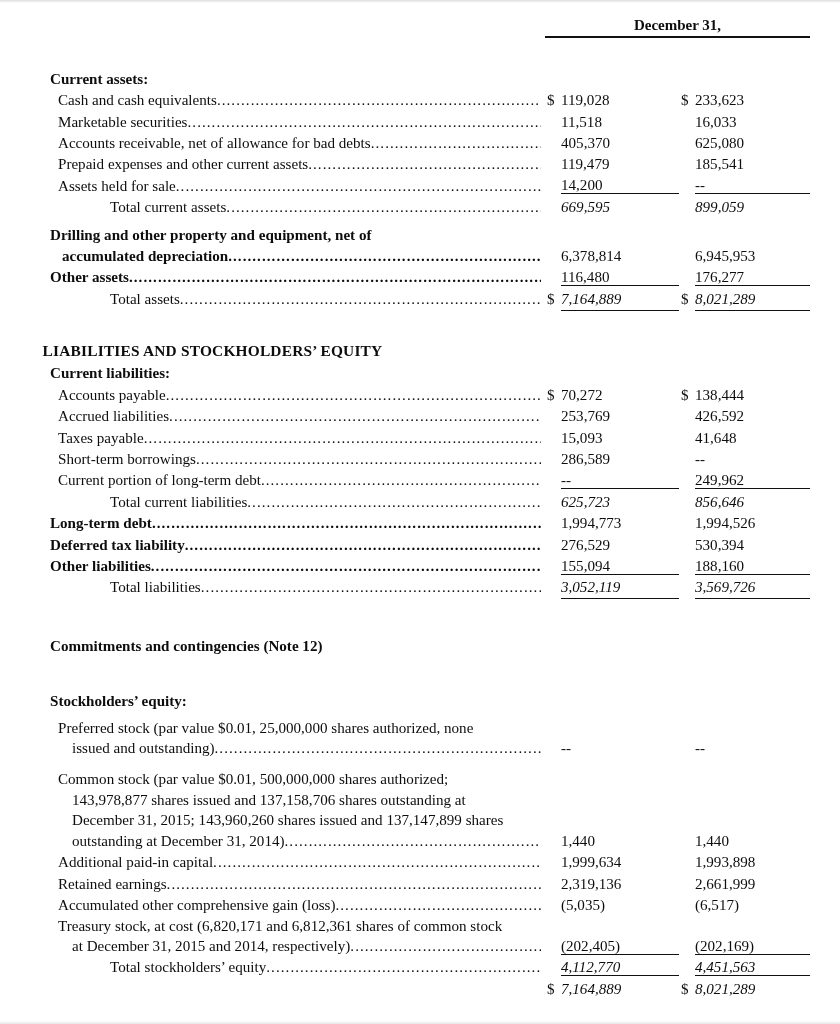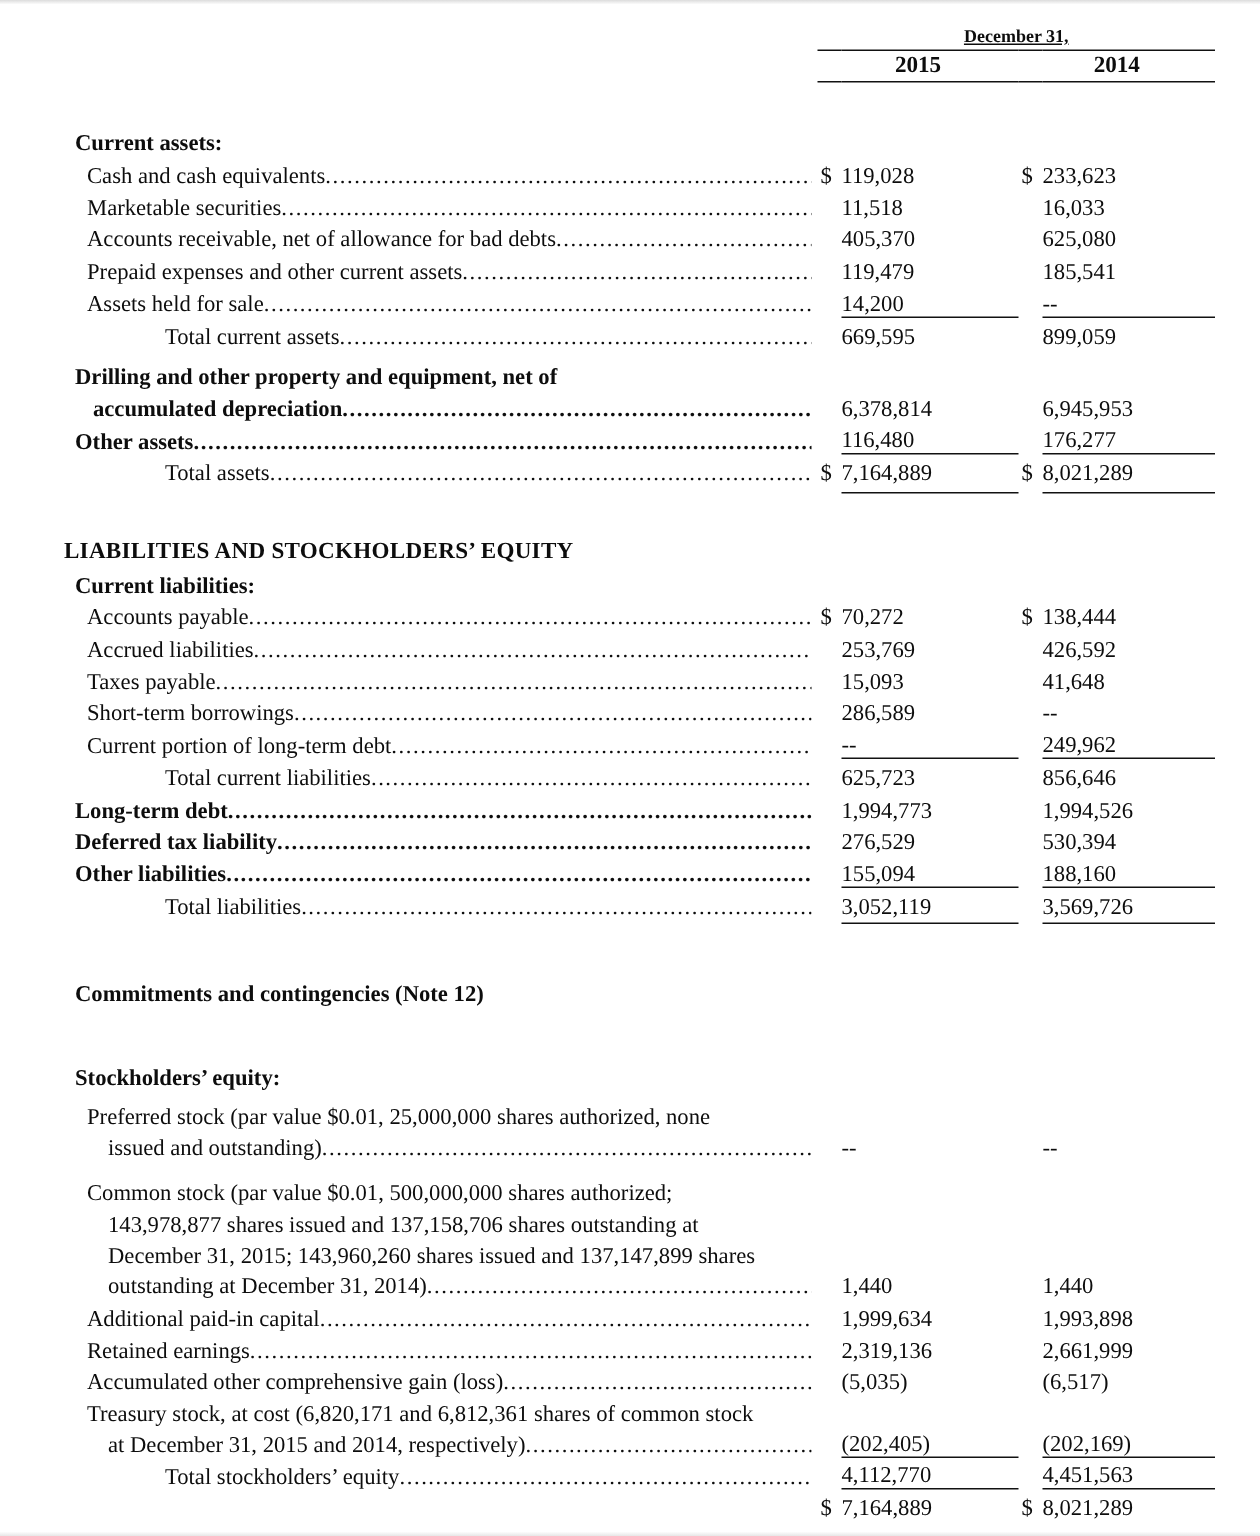--- a/index.html
+++ b/index.html
@@ -78,37 +78,36 @@
     text-align: left;
     padding-left: 2px;
     white-space: nowrap;
   }
 
   
   .rule-top     { border-top: 1.3px solid #111; }
   .rule-bottom  { border-bottom: 1.3px solid #111; }
   .dbl-bottom   { border-bottom: 1.3px double #111; }
 
-  .num.rule-top, .num.rule-bottom { padding-top: 1px; }
+  .num.rule-top, .num.rule-bottom { padding-top: 1px; font-style: italic; }
 
   
   .sp-2  { height: 2px; }
   .sp-6  { height: 6px; }
   .sp-10 { height: 10px; }
   .sp-18 { height: 18px; }
   .sp-26 { height: 26px; }
   .sp-34 { height: 34px; }
 
   
   .hdr-span {
     text-align: center;
     font-weight: bold;
-    font-size: 12px;
+    font-size: 15px;
     padding-bottom: 3px;
-    text-decoration: underline;
   }
   .hdr-year {
     text-align: center;
     font-weight: bold;
     font-size: 15.4px;
     padding-top: 2px;
     padding-bottom: 3px;
   }
   .hdr-rule-span { border-bottom: 1.4px solid #111; }
   .hdr-rule-year { border-bottom: 1.6px solid #111; }
@@ -165,26 +164,20 @@
         <td></td>
       </tr>
       <tr>
         <td></td>
         <td class="hdr-rule-span" colspan="2"></td>
         <td class="hdr-rule-span" colspan="2"></td>
         <td></td>
       </tr>
       <tr>
         <td></td>
-        <td class="hdr-year" colspan="2">2015</td>
-        <td class="hdr-year" colspan="2">2014</td>
-        <td></td>
-      </tr>
-      <tr>
-        <td></td>
         <td class="hdr-rule-year" colspan="2"></td>
         <td class="hdr-rule-year" colspan="2"></td>
         <td></td>
       </tr>
 
       <tr class="sp-26">
           <td colspan="6"></td>
         </tr>
 
       <tr class="sp-2">

